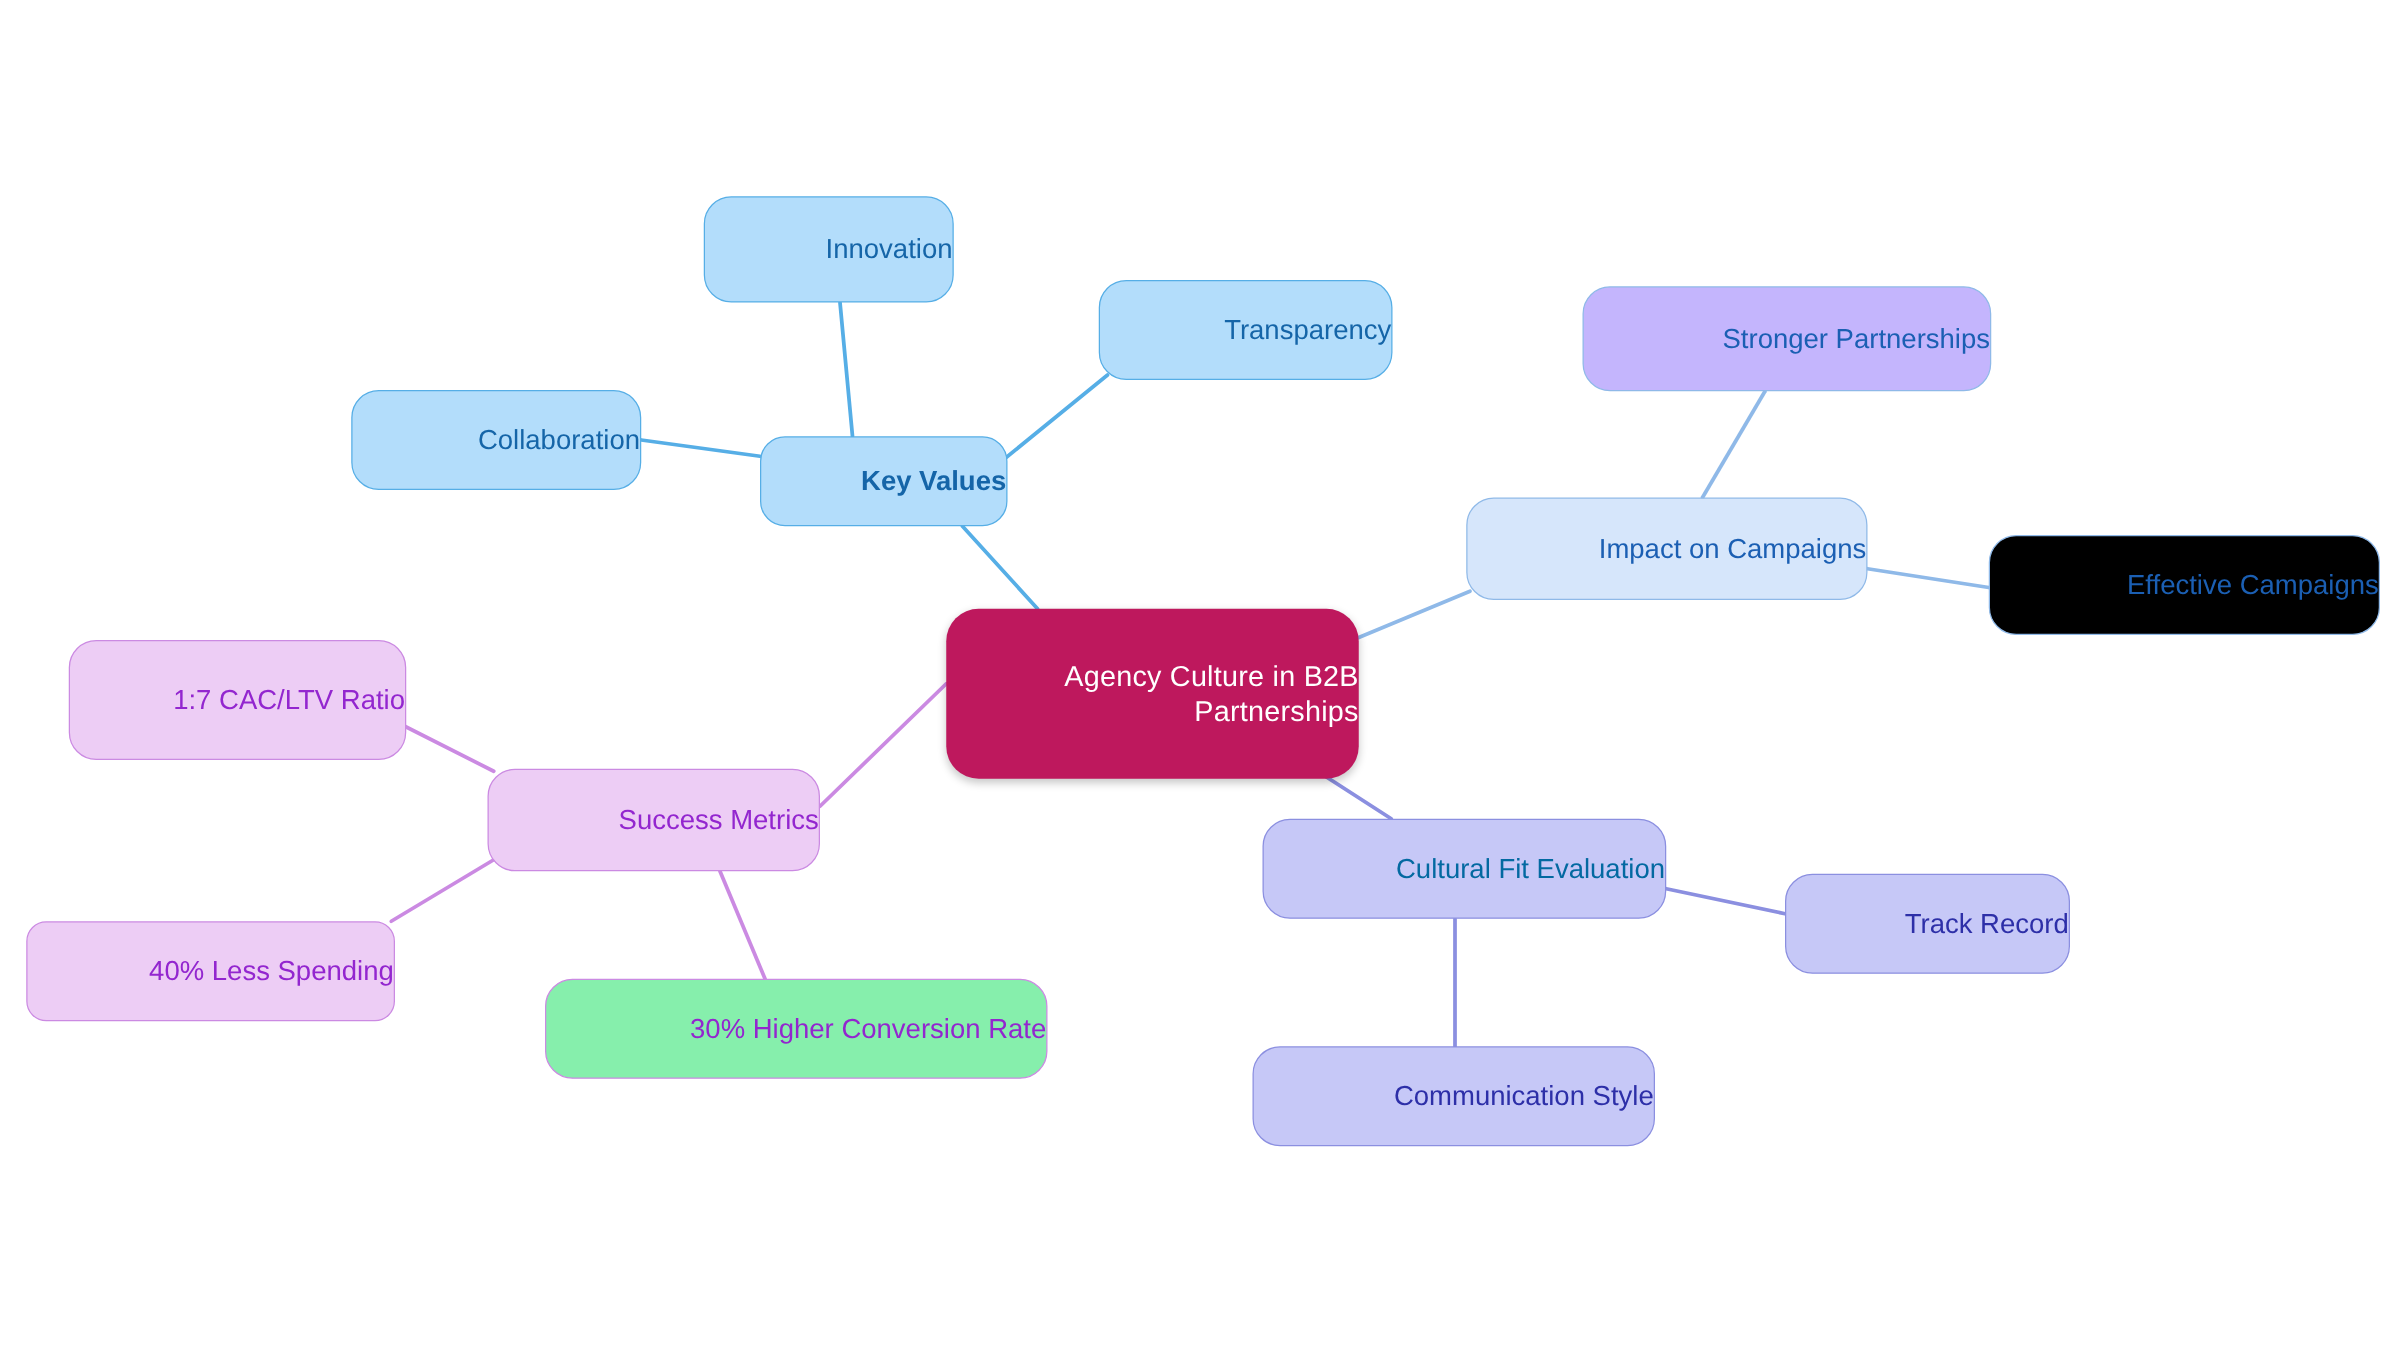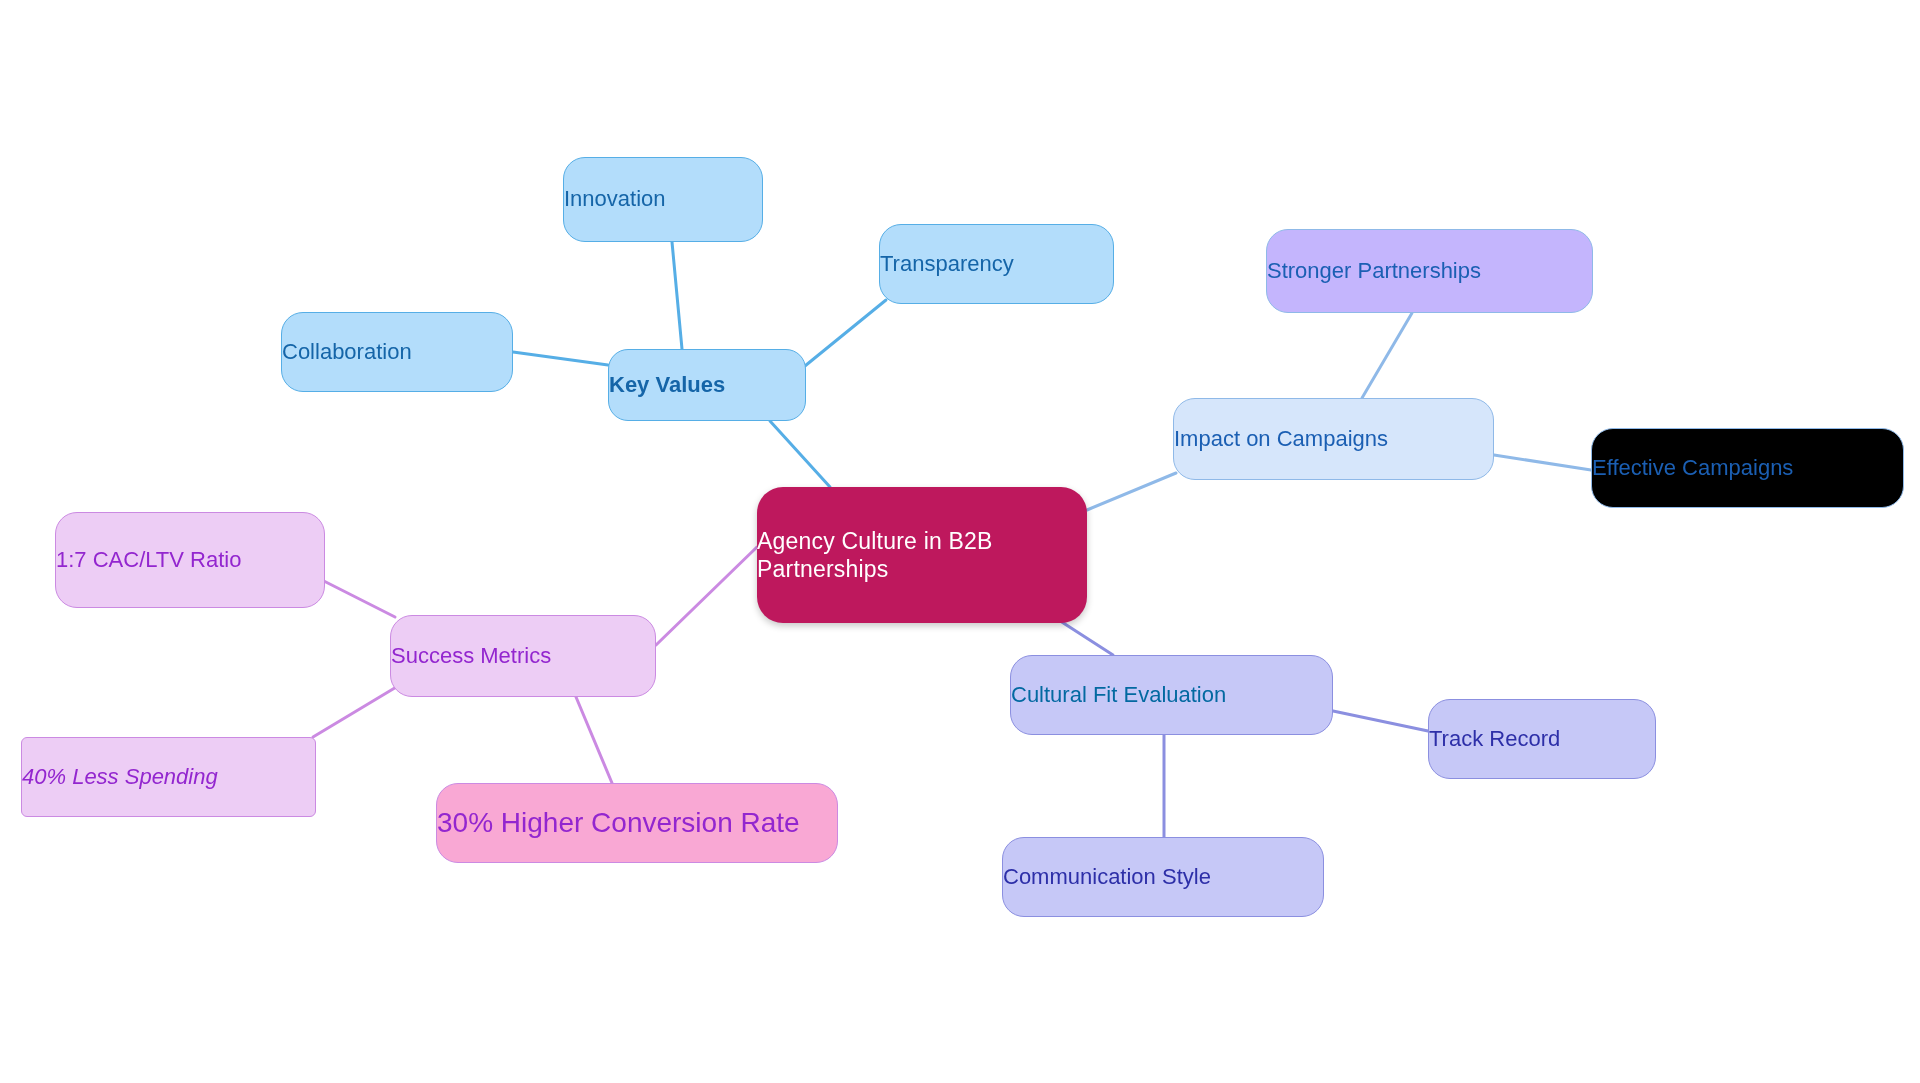--- a/index.html
+++ b/index.html
@@ -26,21 +26,21 @@
     top: 0;
     width: 1920px;
     height: 1083px;
   }
   .node {
     position: absolute;
     box-sizing: border-box;
     display: flex;
     align-items: center;
     justify-content: center;
-    text-align: left;
+    text-align: right;
     border-style: solid;
     border-width: 1.5px;
     border-radius: 18px;
     line-height: 1.22;
     white-space: pre-line;
     z-index: 2;
   }
   .node.root {
     border-radius: 26px;
     border-width: 0;
@@ -81,16 +81,16 @@
       <div class="node" style="left: 281px; top: 312px; width: 232px; height: 80px; background: rgb(179, 221, 251); border-color: rgb(86, 174, 230); color: rgb(21, 101, 168); font-size: 22px; border-radius: 22px;"><span class="node-label">Collaboration</span></div>
       <div class="node" style="left: 879px; top: 224px; width: 235px; height: 80px; background: rgb(179, 221, 251); border-color: rgb(86, 174, 230); color: rgb(21, 101, 168); font-size: 22px; border-radius: 22px;"><span class="node-label">Transparency</span></div>
       <div class="node" style="left: 1173px; top: 398px; width: 321px; height: 82px; background: rgb(214, 230, 251); border-color: rgb(143, 185, 232); color: rgb(27, 95, 179); font-size: 22px; border-radius: 22px;"><span class="node-label">Impact on Campaigns</span></div>
       <div class="node" style="left: 1266px; top: 229px; width: 327px; height: 84px; background: #c4b5fd; border-color: rgb(143, 185, 232); color: rgb(27, 95, 179); font-size: 22px; border-radius: 22px;"><span class="node-label">Stronger Partnerships</span></div>
       <div class="node" style="left: 1591px; top: 428px; width: 313px; height: 80px; background: #000000; border-color: rgb(143, 185, 232); color: rgb(27, 95, 179); font-size: 22px; border-radius: 22px;"><span class="node-label">Effective Campaigns</span></div>
       <div class="node" style="left: 1010px; top: 655px; width: 323px; height: 80px; background: rgb(198, 200, 247); border-color: rgb(139, 143, 224); color: #0369a1; font-size: 22px; border-radius: 22px;"><span class="node-label">Cultural Fit Evaluation</span></div>
       <div class="node" style="left: 1428px; top: 699px; width: 228px; height: 80px; background: rgb(198, 200, 247); border-color: rgb(139, 143, 224); color: rgb(45, 47, 168); font-size: 22px; border-radius: 22px;"><span class="node-label">Track Record</span></div>
       <div class="node" style="left: 1002px; top: 837px; width: 322px; height: 80px; background: rgb(198, 200, 247); border-color: rgb(139, 143, 224); color: rgb(45, 47, 168); font-size: 22px; border-radius: 22px;"><span class="node-label">Communication Style</span></div>
       <div class="node" style="left: 390px; top: 615px; width: 266px; height: 82px; background: rgb(237, 205, 245); border-color: rgb(203, 138, 226); color: rgb(147, 38, 207); font-size: 22px; border-radius: 22px;"><span class="node-label">Success Metrics</span></div>
       <div class="node" style="left: 55px; top: 494px; width: 270px; height: 96px; background: rgb(237, 205, 245); border-color: rgb(203, 138, 226); color: rgb(147, 38, 207); font-size: 22px; border-radius: 22px; margin-top: 18px;"><span class="node-label">1:7 CAC/LTV Ratio</span></div>
-      <div class="node" style="left: 21px; top: 737px; width: 295px; height: 80px; background: rgb(237, 205, 245); border-color: rgb(203, 138, 226); color: rgb(147, 38, 207); font-size: 22px; border-radius: 6px; font-style: italic;"><span class="node-label">40% Less Spending</span></div>
-      <div class="node" style="left: 436px; top: 783px; width: 402px; height: 80px; background: #f9a8d4; border-color: rgb(203, 138, 226); color: rgb(147, 38, 207); font-size: 28px; border-radius: 22px;"><span class="node-label">30% Higher Conversion Rate</span></div>
+      <div class="node" style="left: 21px; top: 737px; width: 295px; height: 80px; background: rgb(237, 205, 245); border-color: rgb(203, 138, 226); color: rgb(147, 38, 207); font-size: 22px; border-radius: 16px;"><span class="node-label">40% Less Spending</span></div>
+      <div class="node" style="left: 436px; top: 783px; width: 402px; height: 80px; background: #86efac; border-color: rgb(203, 138, 226); color: rgb(147, 38, 207); font-size: 22px; border-radius: 22px;"><span class="node-label">30% Higher Conversion Rate</span></div>
     </div>
 </div>
 
 </body></html>

